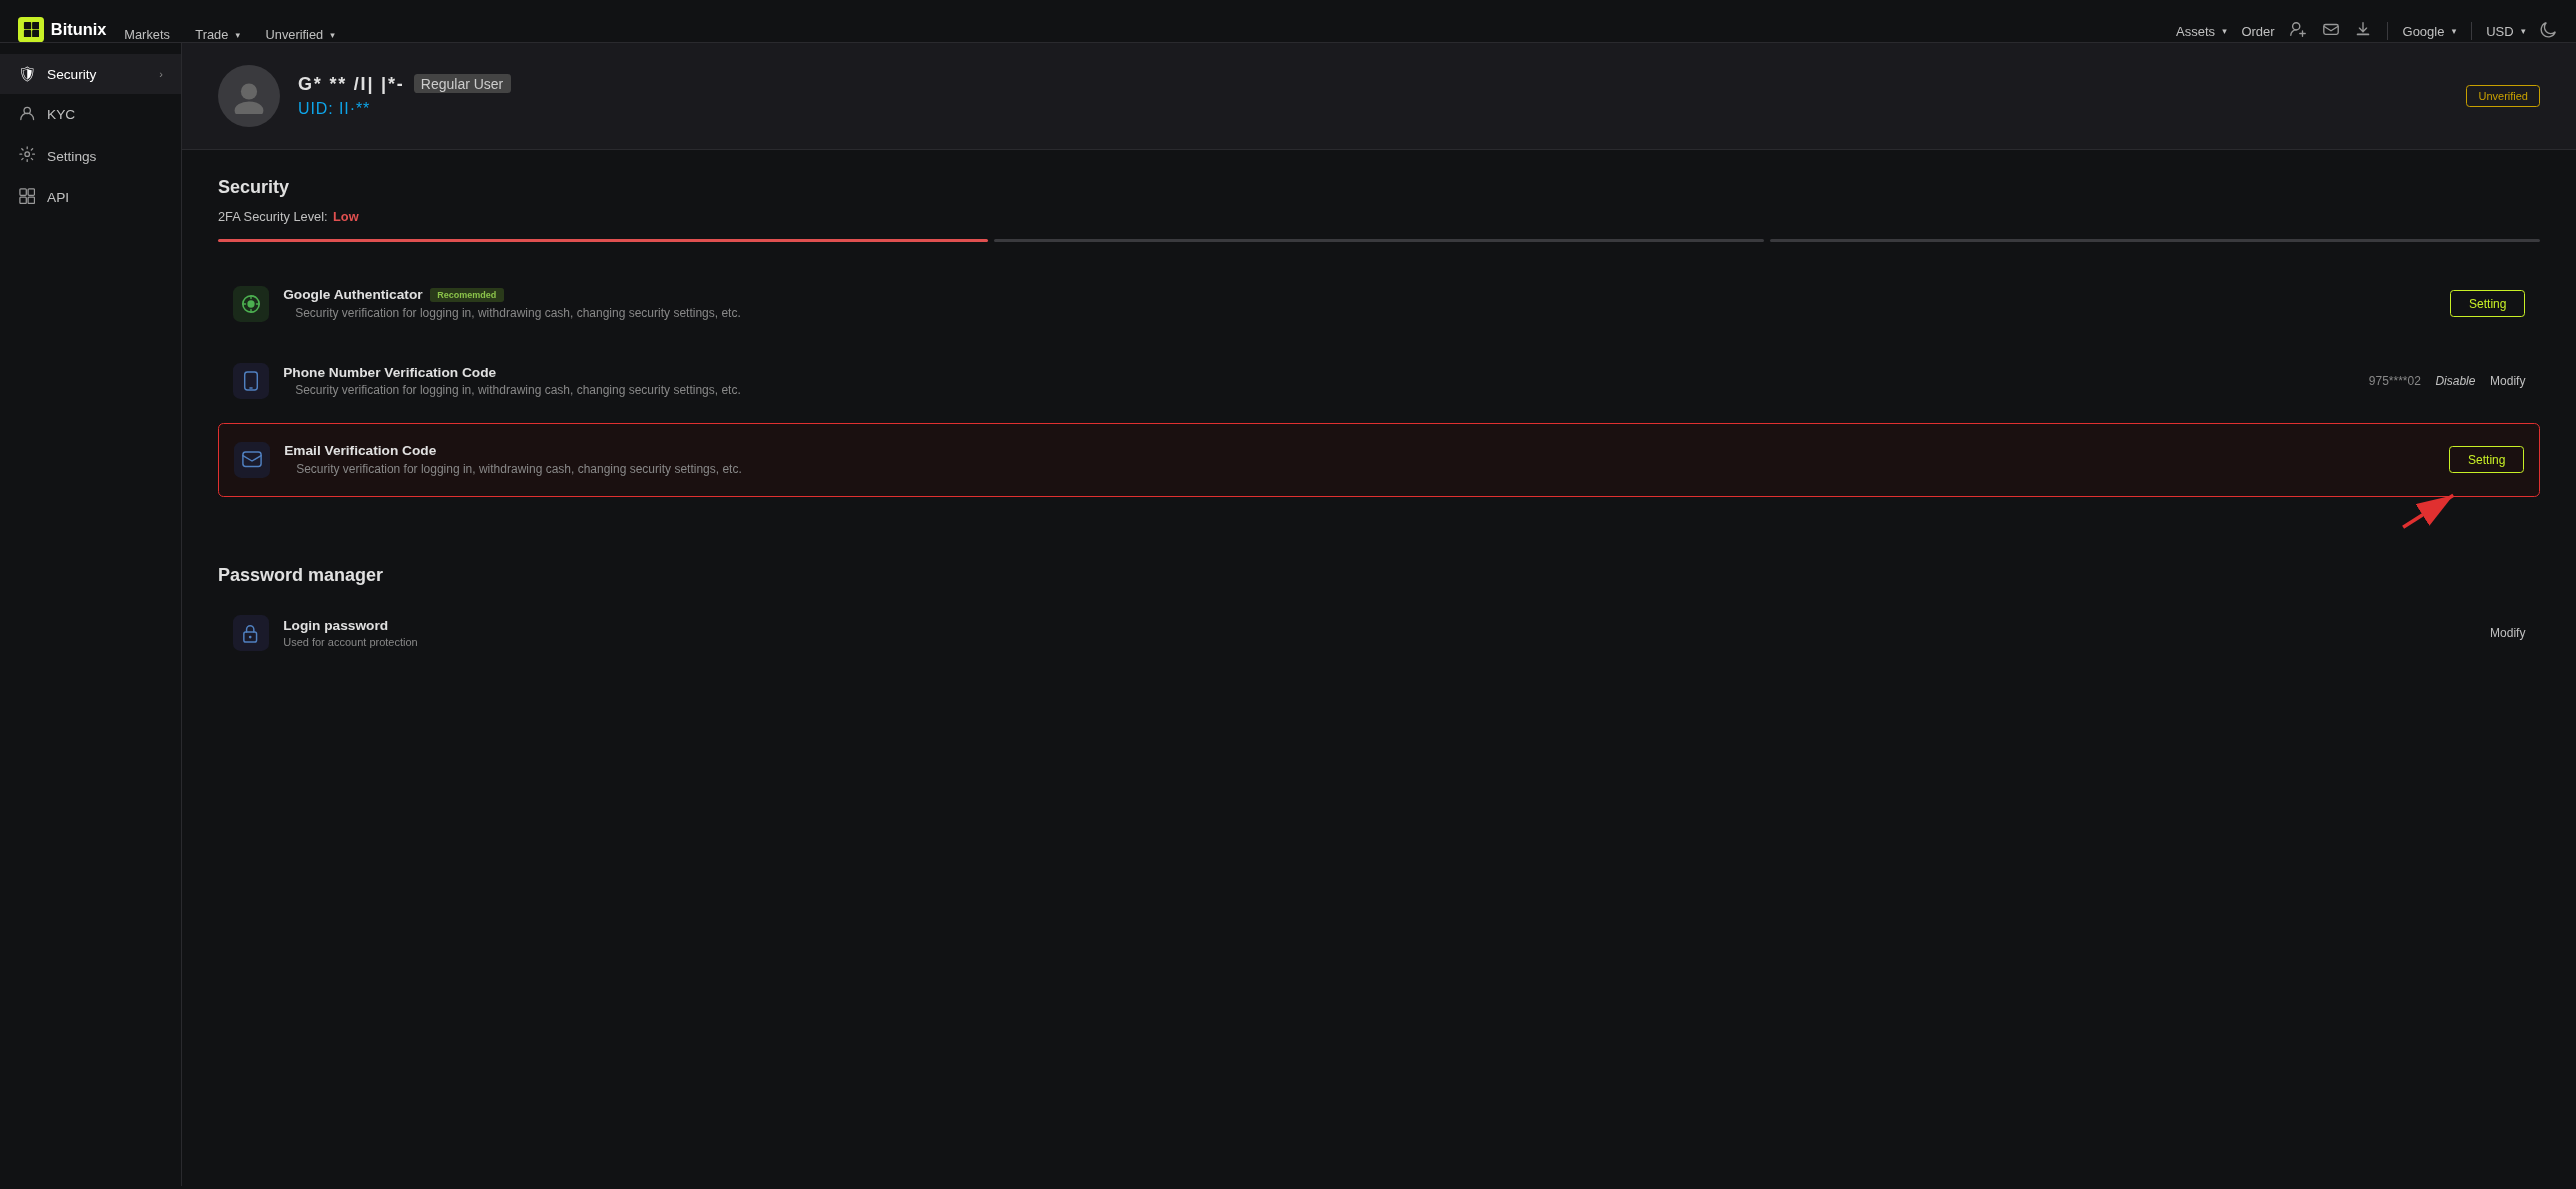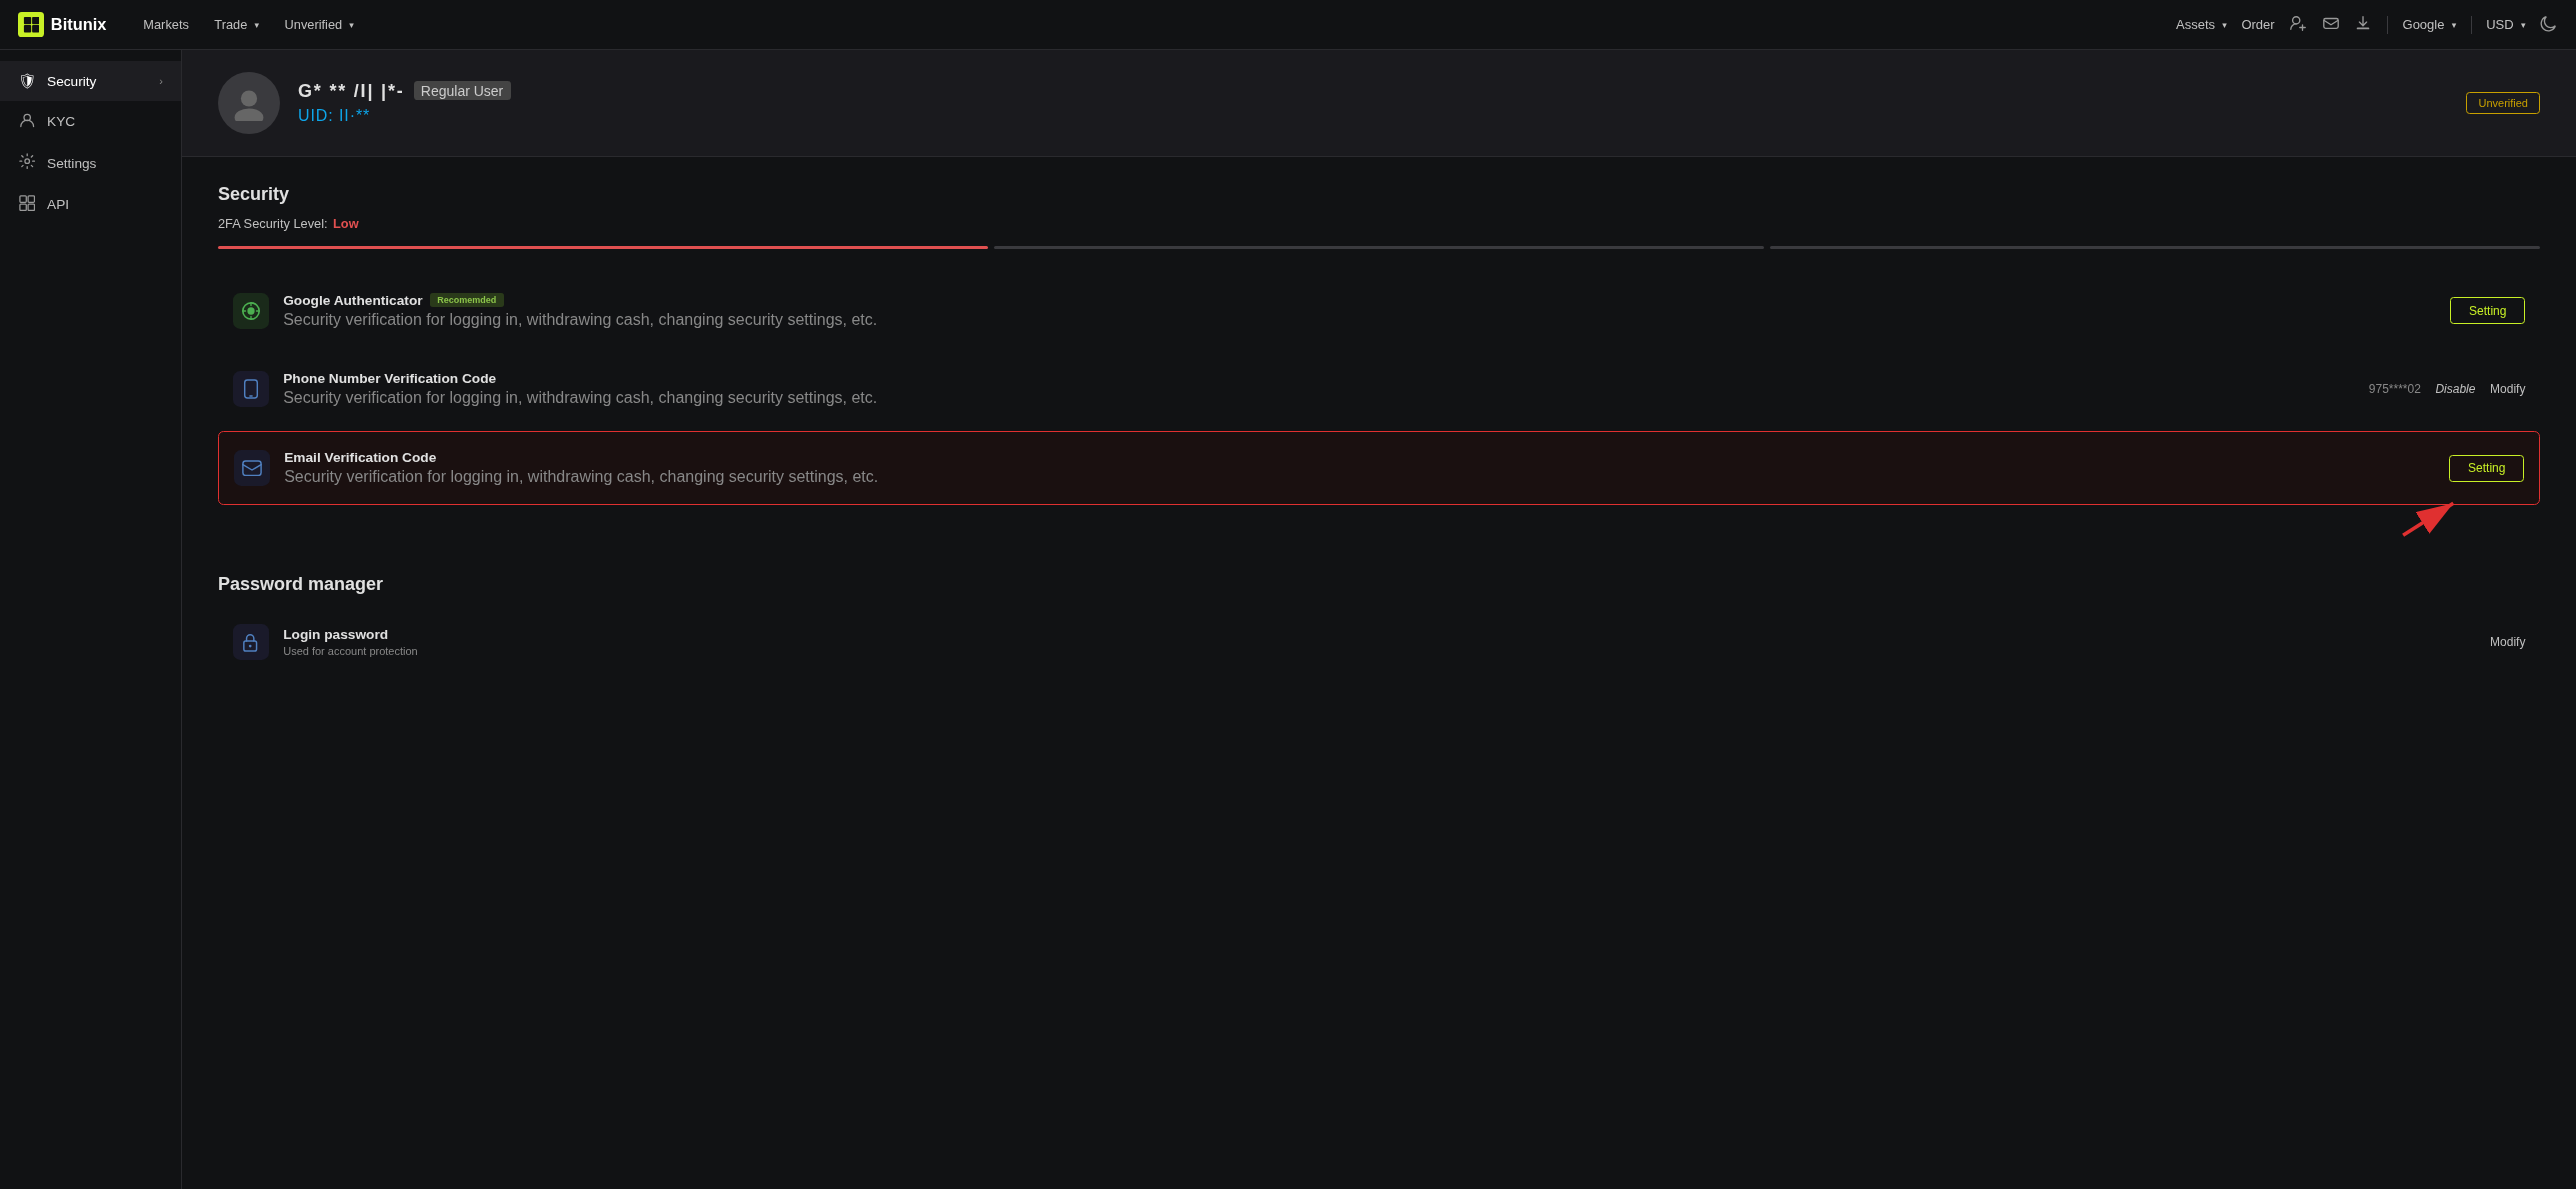--- a/index.html
+++ b/index.html
@@ -8,26 +8,26 @@
       color: #e0e0e0;
       font-family: -apple-system, BlinkMacSystemFont, 'Segoe UI', sans-serif;
       font-size: 12.8px;
       min-height: 100vh;
       overflow-x: hidden;
     }
 
     
     .header {
       display: flex;
-      align-items: center;
+      align-items: flex-end;
       background: #111214;
       border-bottom: 0.9px solid #2a2a2e;
-      height: 50px;
+      height: 43px;
       padding: 0 18px;
-      gap: 37px;
+      gap: 18px;
     }
     .logo {
       display: flex;
       align-items: center;
       gap: 7.3px;
       font-weight: 700;
       font-size: 16.4px;
       color: #fff;
     }
     .logo-icon {
@@ -252,22 +252,23 @@
       margin-bottom: 3.6px;
     }
     .badge-recommended {
       background: #2a3a1a;
       color: #8bc34a;
       font-size: 9px;
       padding: 1.8px 7.3px;
       border-radius: 2.7px;
     }
     .security-item-desc {
-      font-size: 16px;
+      font-size: 12px;
       color: #888;
+      margin-left: 12px;
     }
     .security-item-actions {
       display: flex;
       align-items: center;
       gap: 14.6px;
     }
     .phone-number {
       color: #888;
       font-size: 12px;
     }

